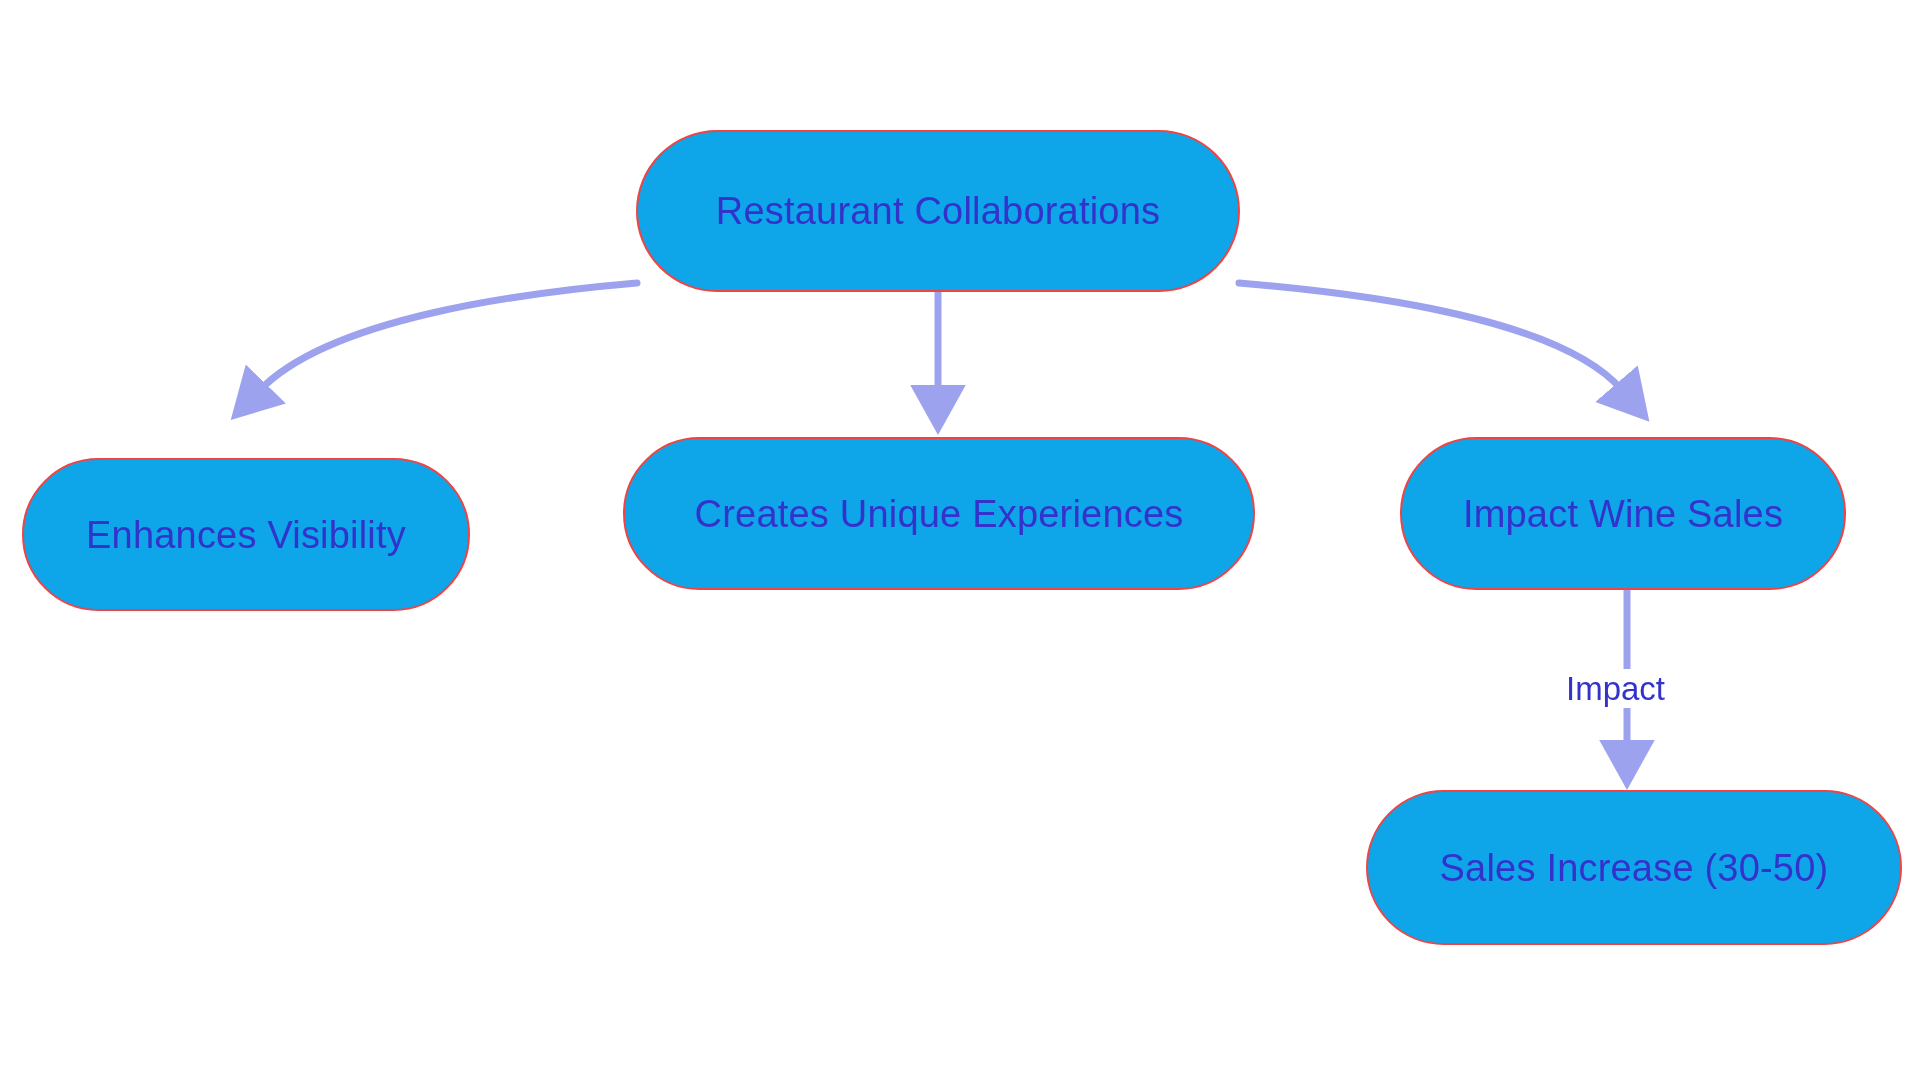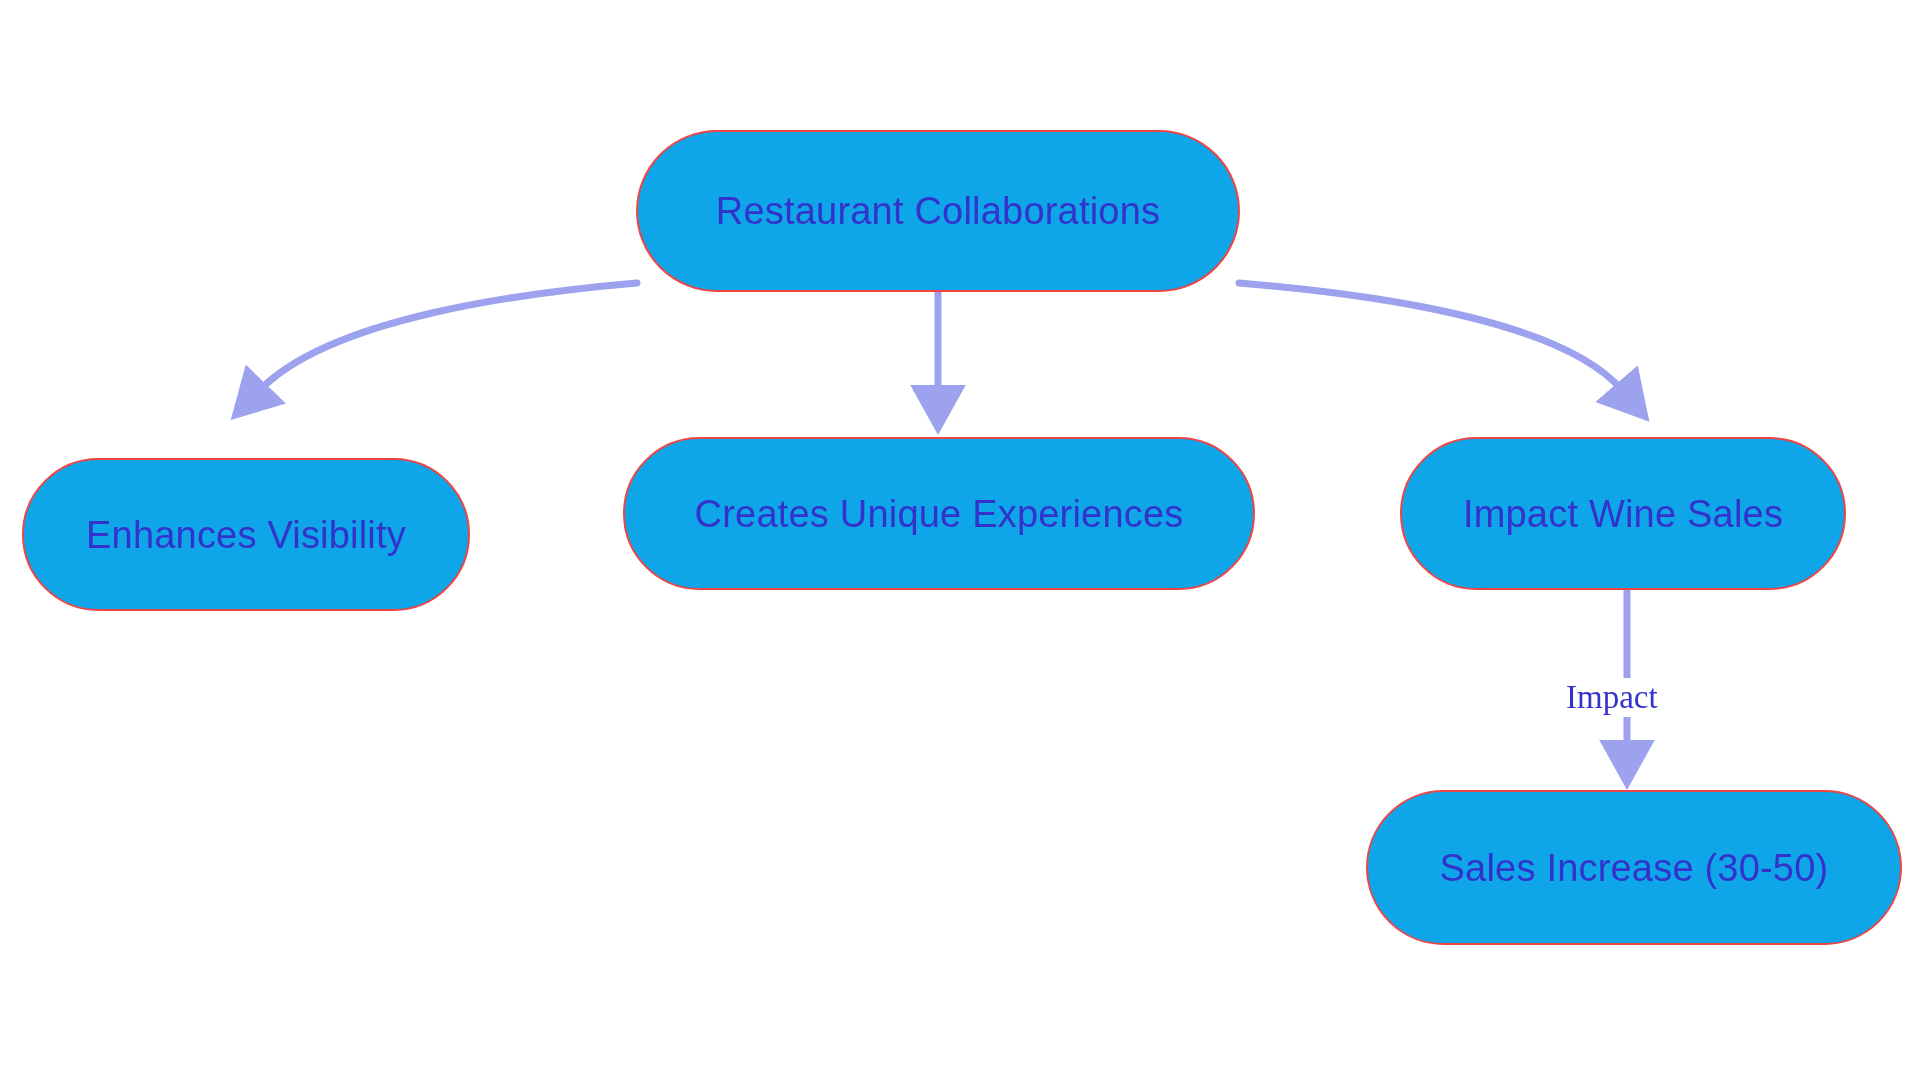--- a/index.html
+++ b/index.html
@@ -77,28 +77,27 @@
   #node-sales-increase {
     left: 1366px;
     top: 790px;
     width: 536px;
     height: 155px;
     border-radius: 78px;
   }
   .edge-label {
     position: absolute;
     color: #3333cc;
-    font-family: Liberation Serif, serif;
+    font-family: Liberation Sans, sans-serif;
     font-size: 33px;
     line-height: 1;
     background: #ffffff;
     padding: 3px 8px;
     white-space: nowrap;
     z-index: 3;
-    margin-top: 9px;
   }
   #edge-label-impact {
     left: 1558px;
     top: 669px;
   }
 </style>
 </head>
 <body>
 
 <div id="canvas">

